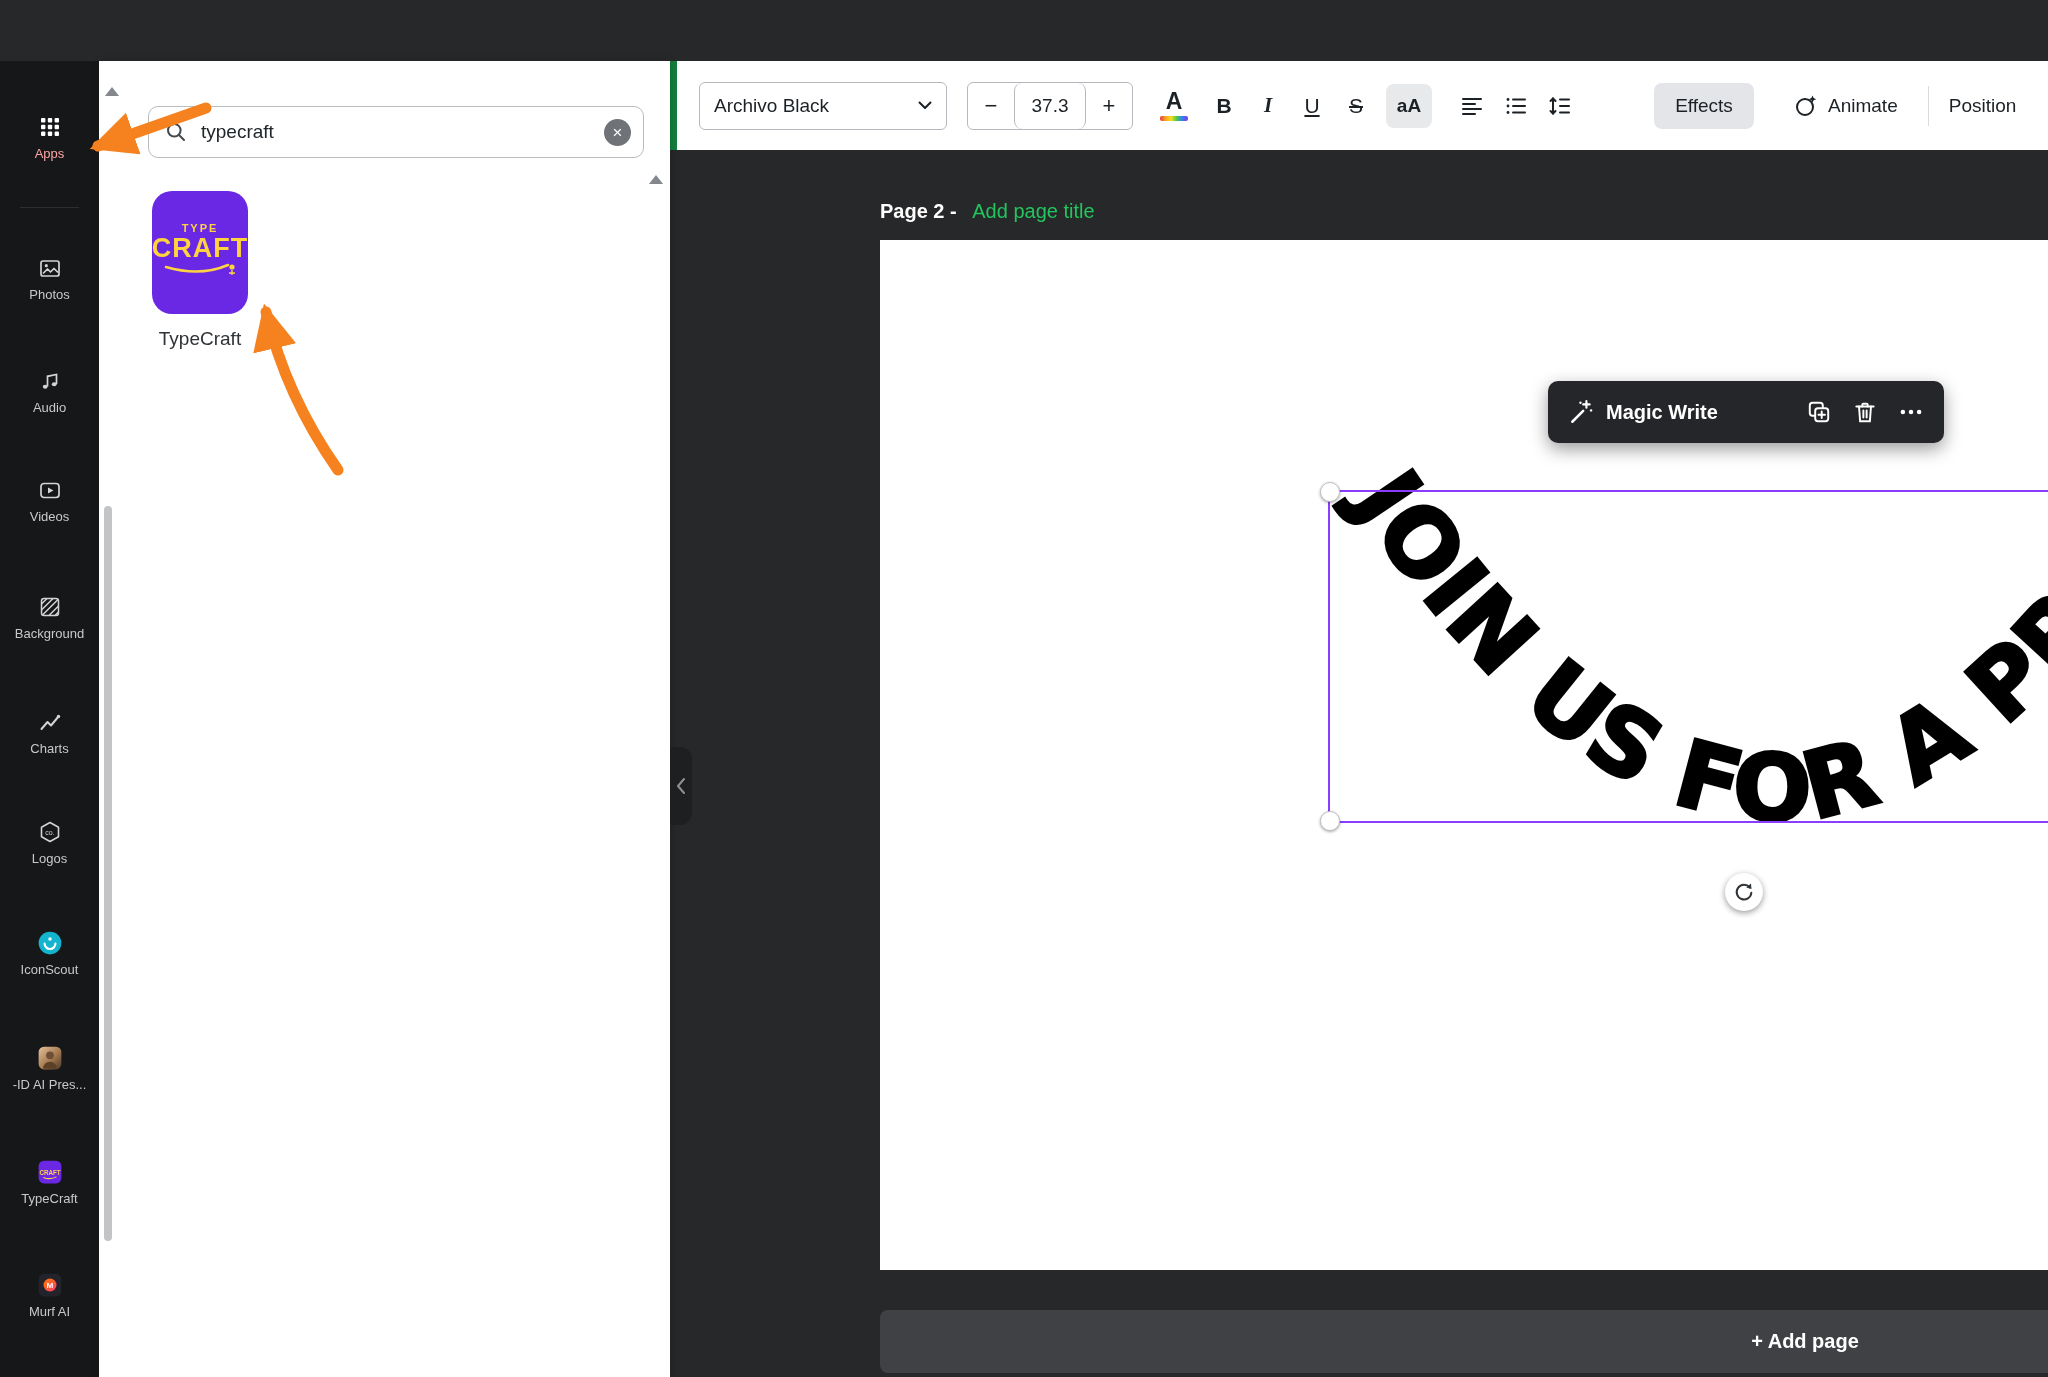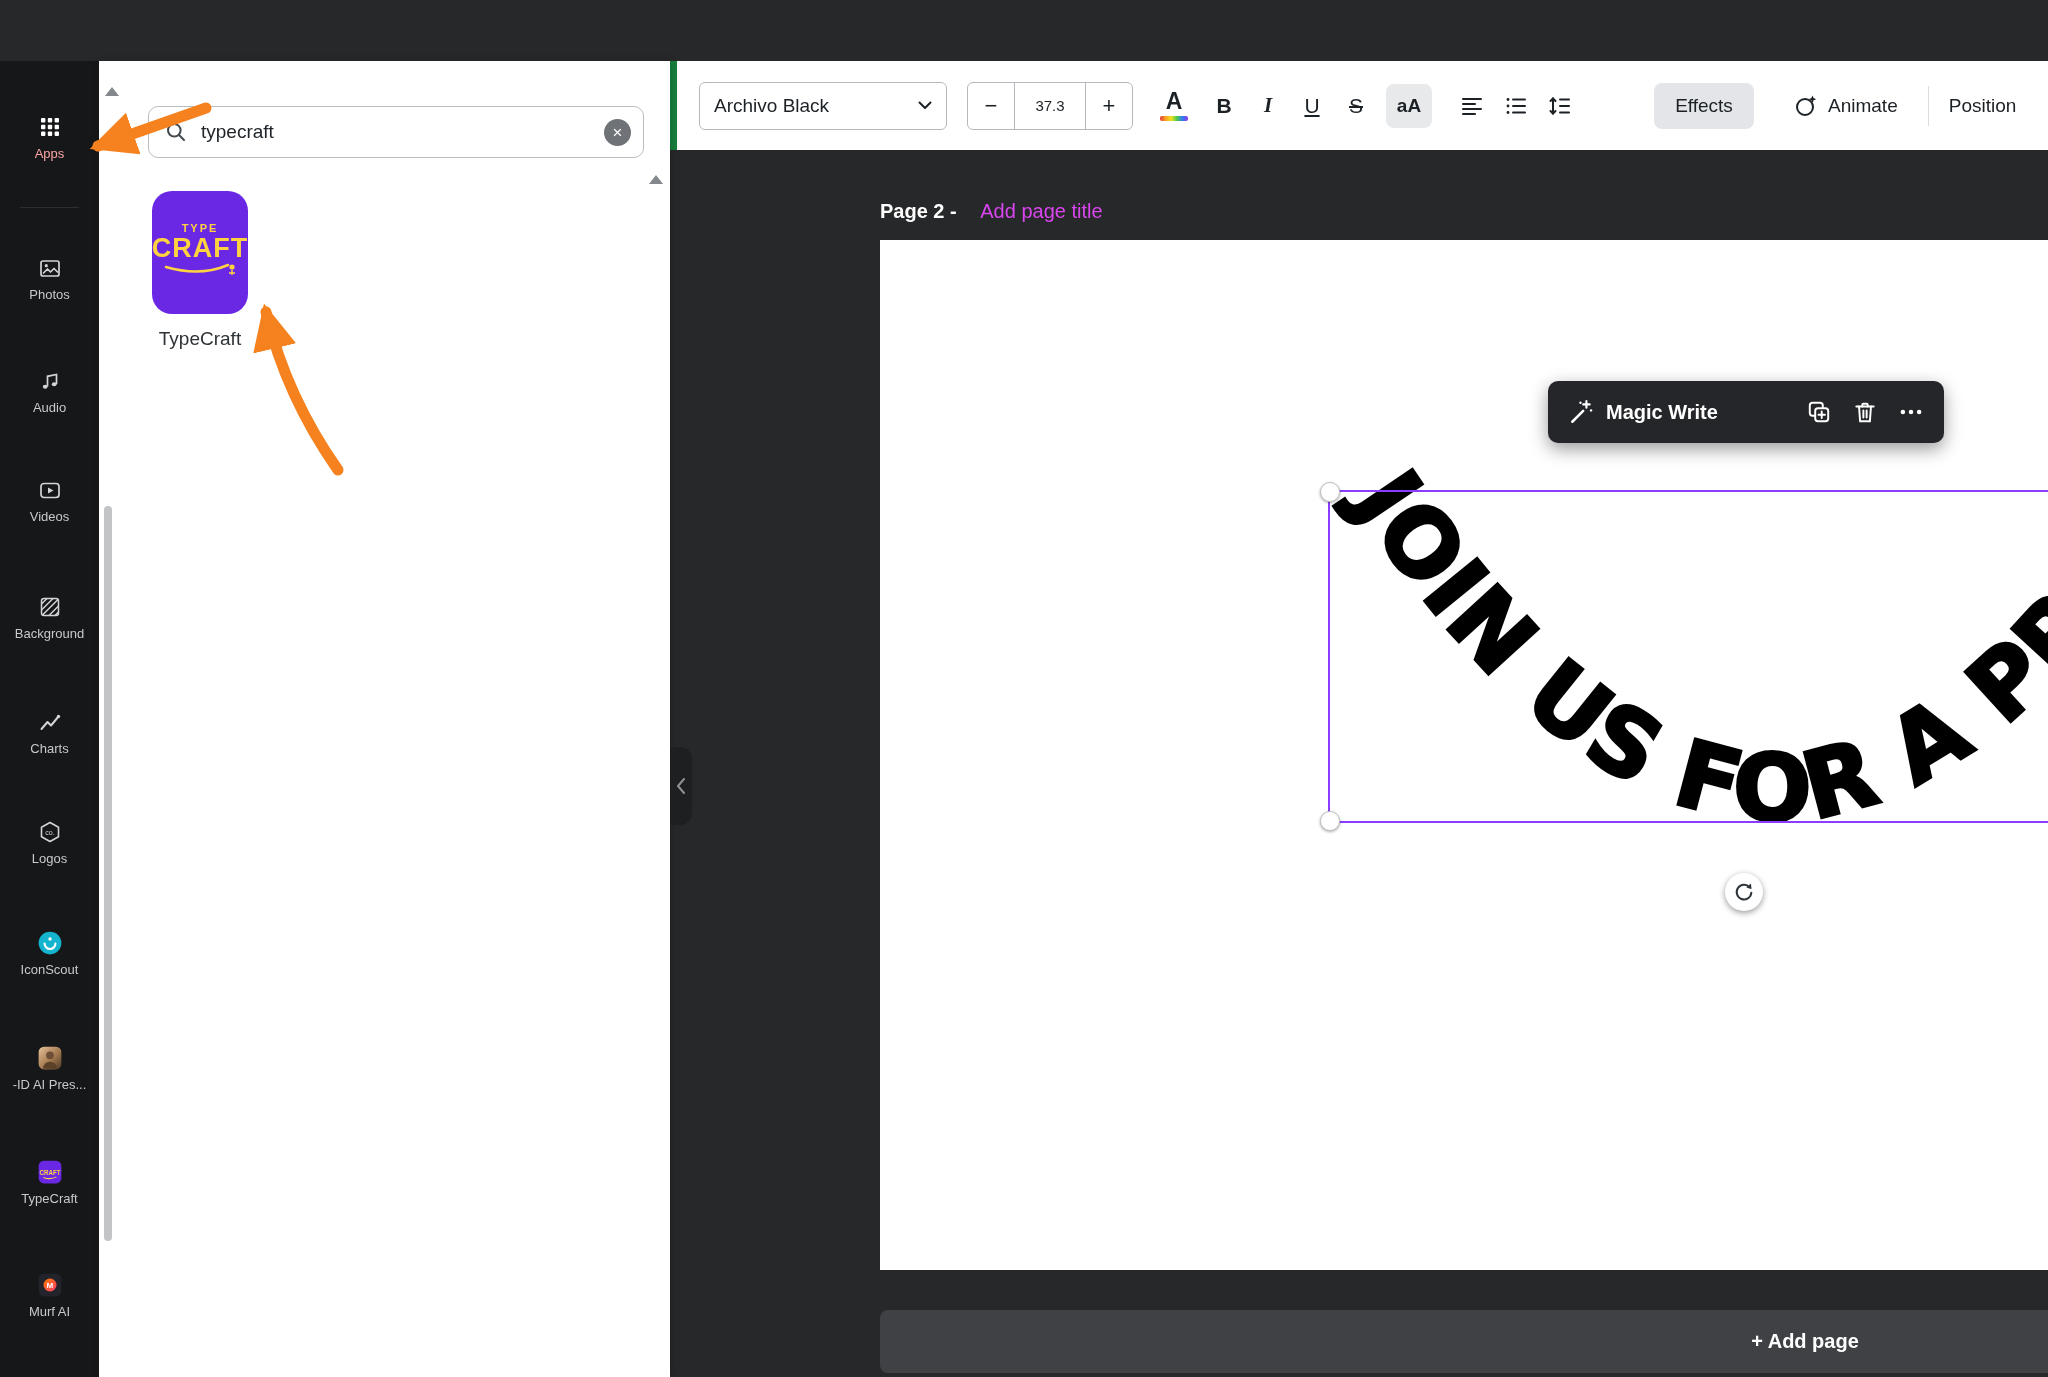--- a/index.html
+++ b/index.html
@@ -52,22 +52,22 @@
   
   .toolbar{position:absolute;left:670px;top:61px;width:1378px;height:89px;background:#fff;z-index:30;
            display:flex;align-items:center;overflow:hidden;border-left:7px solid #15803d;color:#1c2126;}
   .font-select{margin-left:22px;width:248px;height:48px;border:1px solid #b5b9bd;border-radius:6px;
                display:flex;align-items:center;justify-content:space-between;box-sizing:border-box;
                padding:0 14px;cursor:pointer;flex:none;}
   .font-name{font-size:19px;font-weight:500;white-space:nowrap;}
   .stepper{margin-left:20px;height:48px;border:1px solid #b5b9bd;border-radius:6px;display:flex;
            align-items:stretch;box-sizing:border-box;flex:none;}
   .step-btn{width:46px;display:flex;align-items:center;justify-content:center;font-size:22px;cursor:pointer;}
-  .step-val{width:70px;display:flex;align-items:center;justify-content:center;font-size:15px;font-weight:500;
-            border-left:1px solid #b5b9bd;border-right:1px solid #b5b9bd;}
+  .step-val{width:70px;display:flex;align-items:center;justify-content:center;font-size:19px;font-weight:500;
+            border-left:1px solid #b5b9bd;border-right:1px solid #b5b9bd;border-radius:8px;}
   .color-a{margin-left:21px;width:40px;display:flex;flex-direction:column;align-items:center;cursor:pointer;flex:none;}
   .color-a .letter{font-size:23px;font-weight:800;line-height:1;}
   .rainbow{width:28px;height:5px;border-radius:2px;margin-top:3px;
            background:linear-gradient(90deg,#e6393c,#f7a323,#f3e11c,#4bc94e,#2f7ef3,#8d38e8);}
   .fmt-btn{width:44px;height:48px;display:flex;align-items:center;justify-content:center;font-size:21px;
            cursor:pointer;flex:none;}
   .fmt-b{font-weight:800;margin-left:8px;}
   .fmt-i{font-style:italic;font-weight:600;font-family:"Liberation Serif",serif;}
   .fmt-u{text-decoration:underline;font-weight:500;}
   .fmt-s{text-decoration:line-through;font-weight:500;}
@@ -77,21 +77,21 @@
   .effects-btn{margin-left:72px;width:100px;height:46px;background:#e3e5e8;border-radius:8px;display:flex;
                align-items:center;justify-content:center;font-size:19px;font-weight:500;cursor:pointer;flex:none;text-align:center;}
   .animate-btn{margin-left:40px;display:flex;align-items:center;gap:10px;font-size:19px;font-weight:500;
                cursor:pointer;flex:none;}
   .tb-sep{margin-left:30px;width:1px;height:40px;background:#d9dbdd;flex:none;}
   .position-btn{margin-left:20px;font-size:19px;font-weight:500;white-space:nowrap;cursor:pointer;flex:none;}
 
   
   .page-label{position:absolute;left:880px;top:200px;z-index:2;font-size:20px;}
   .page-label .plname{color:#fff;font-weight:700;}
-  .page-label .plph{color:#d946ef;font-weight:400;margin-left:18px;}
+  .page-label .plph{color:#22c55e;font-weight:400;margin-left:10px;}
   .page{position:absolute;left:880px;top:240px;width:1850px;height:1030px;background:#fff;z-index:1;}
   .curved-svg{position:absolute;left:0;top:0;width:2048px;height:1377px;z-index:4;pointer-events:none;}
   .curved-svg text{font-family:"DejaVu Sans",sans-serif;font-weight:800;fill:#000;stroke:#000;stroke-width:3.5px;}
   .selection{position:absolute;left:1328px;top:490px;width:1210px;height:329px;border:2px solid #8b3dff;
              z-index:5;cursor:move;}
   .handle{position:absolute;width:18px;height:18px;border-radius:50%;background:#fff;border:1px solid #bfc1c4;
           box-shadow:0 1px 3px rgba(0,0,0,.35);cursor:nwse-resize;}
   .float-bar{position:absolute;left:1548px;top:381px;width:396px;height:62px;background:#252629;border-radius:10px;
              z-index:6;display:flex;align-items:center;padding:0 20px;box-sizing:border-box;
              box-shadow:0 6px 18px rgba(0,0,0,.4);color:#fff;}

